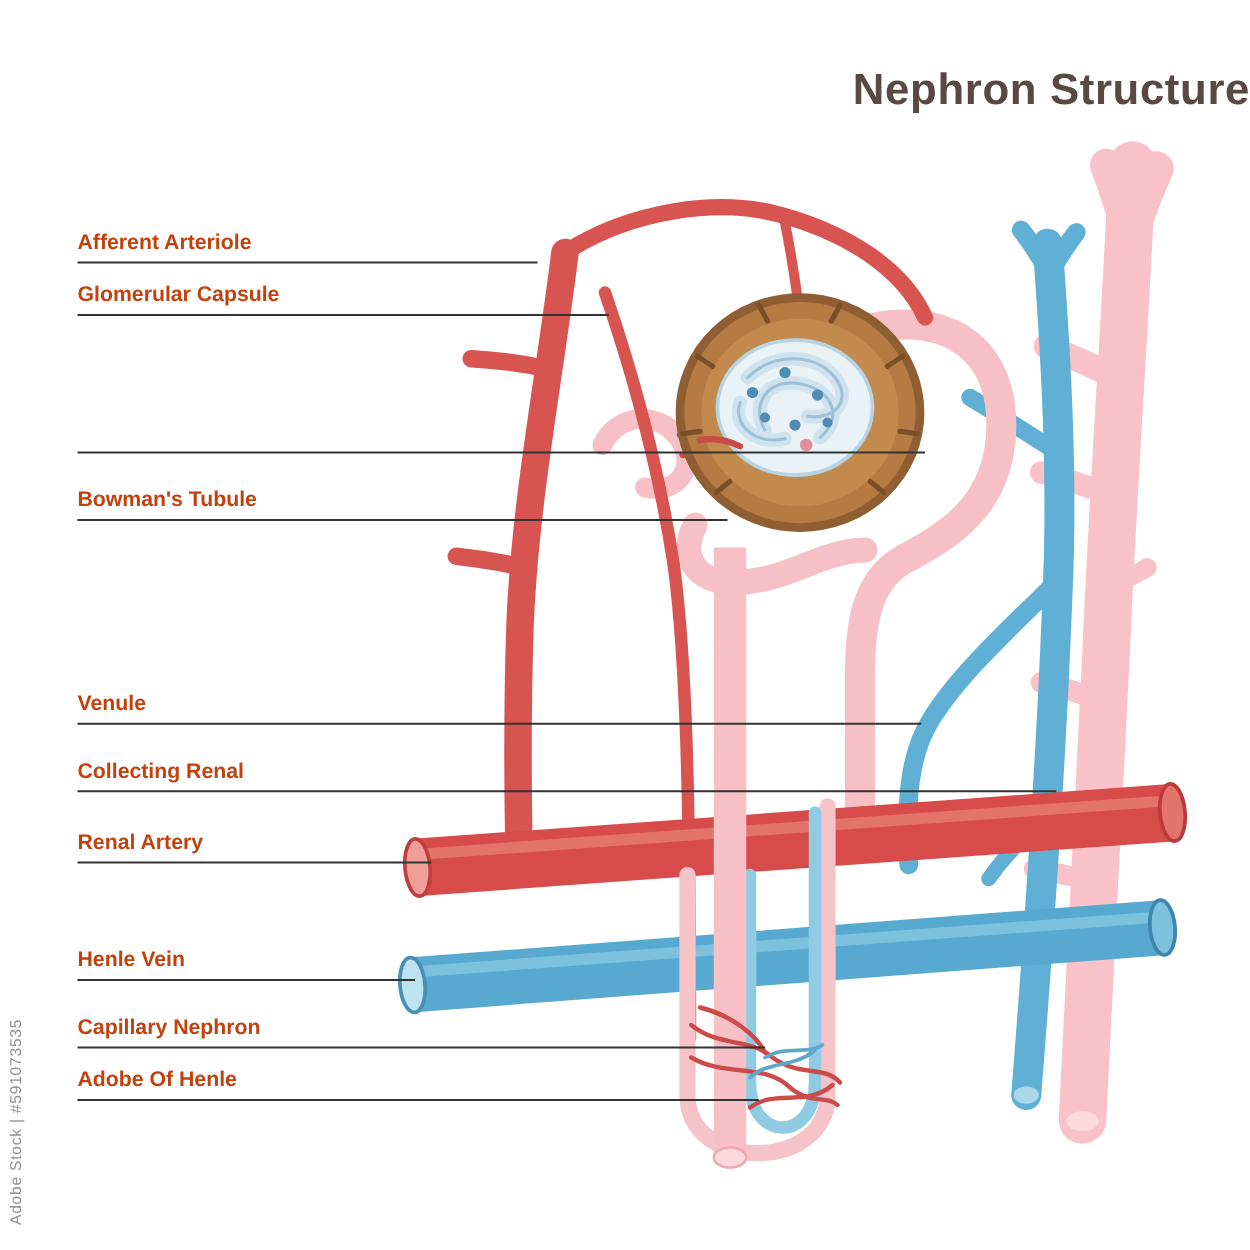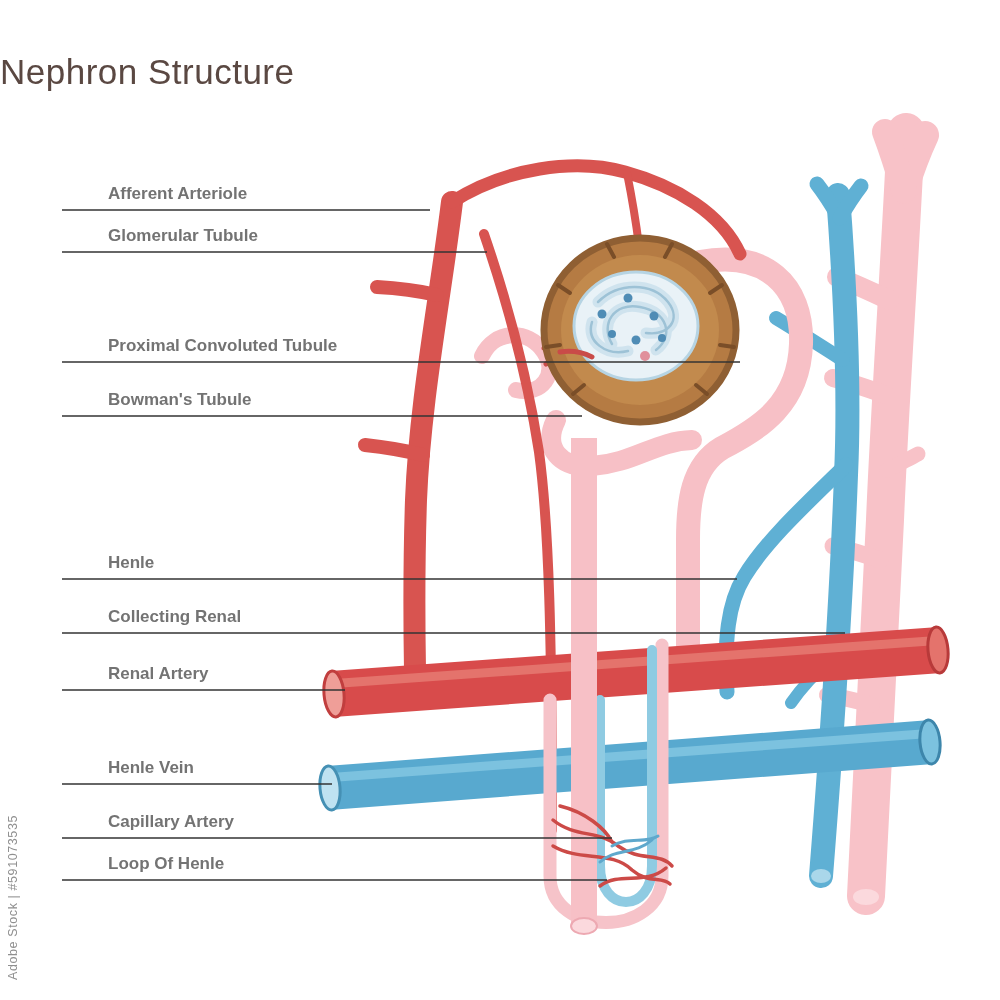--- a/index.html
+++ b/index.html
@@ -1,23 +1,23 @@
 <!DOCTYPE html>
 <html><head>
 <meta charset="utf-8">
 <style>
   html,body{margin:0;padding:0;background:#ffffff;}
   body{width:1000px;height:1000px;position:relative;overflow:hidden;
        font-family:"Liberation Sans",sans-serif;}
   .canvas{position:absolute;inset:0;width:1000px;height:1000px;background:#fff;}
   svg.art{position:absolute;left:0;top:0;}
-  .title{position:absolute;top:52px;left:0;width:100%;text-align:left;
-         font-size:35px;font-weight:normal;color:#5a4842;letter-spacing:.5px;}
+  .title{position:absolute;top:52px;left:0;width:100%;text-align:right;
+         font-size:35px;font-weight:bold;color:#5a4842;letter-spacing:.5px;}
   .label{position:absolute;left:62px;font-size:17px;font-weight:bold;
-         color:#737373;white-space:nowrap;line-height:20px;margin-left:46px;}
+         color:#c2410c;white-space:nowrap;line-height:20px;}
   .watermark{position:absolute;left:6px;top:760px;height:220px;
              writing-mode:vertical-rl;transform:rotate(180deg);
              font-size:12.5px;color:#8f8f8f;letter-spacing:.6px;}
 </style>
 </head>
 <body>
 
 <div class="canvas">
 
   <svg class="art" viewBox="0 0 1000 1000" width="1000" height="1000">
@@ -142,24 +142,23 @@
       <line x1="62" x2="345" y1="690" y2="690"></line>
       <line x1="62" x2="332" y1="784" y2="784"></line>
       <line x1="62" x2="612" y1="838" y2="838"></line>
       <line x1="62" x2="607" y1="880" y2="880"></line>
     </g>
   </svg>
 
   <div class="title">Nephron Structure</div>
 
   <div class="label" style="top:184px">Afferent Arteriole</div>
-  <div class="label" style="top:226px">Glomerular Tubule</div>
-  <div class="label" style="top:336px">Proximal Convoluted Tubule</div>
+  <div class="label" style="top:226px">Glomerular Capsule</div>
   <div class="label" style="top:390px">Bowman's Tubule</div>
-  <div class="label" style="top:553px">Henle</div>
+  <div class="label" style="top:553px">Venule</div>
   <div class="label" style="top:607px">Collecting Renal</div>
   <div class="label" style="top:664px">Renal Artery</div>
   <div class="label" style="top:758px">Henle Vein</div>
-  <div class="label" style="top:812px">Capillary Artery</div>
-  <div class="label" style="top:854px">Loop Of Henle</div>
+  <div class="label" style="top:812px">Capillary Nephron</div>
+  <div class="label" style="top:854px">Adobe Of Henle</div>
 
   <div class="watermark">Adobe Stock | #591073535</div>
 </div>
 
 </body></html>

